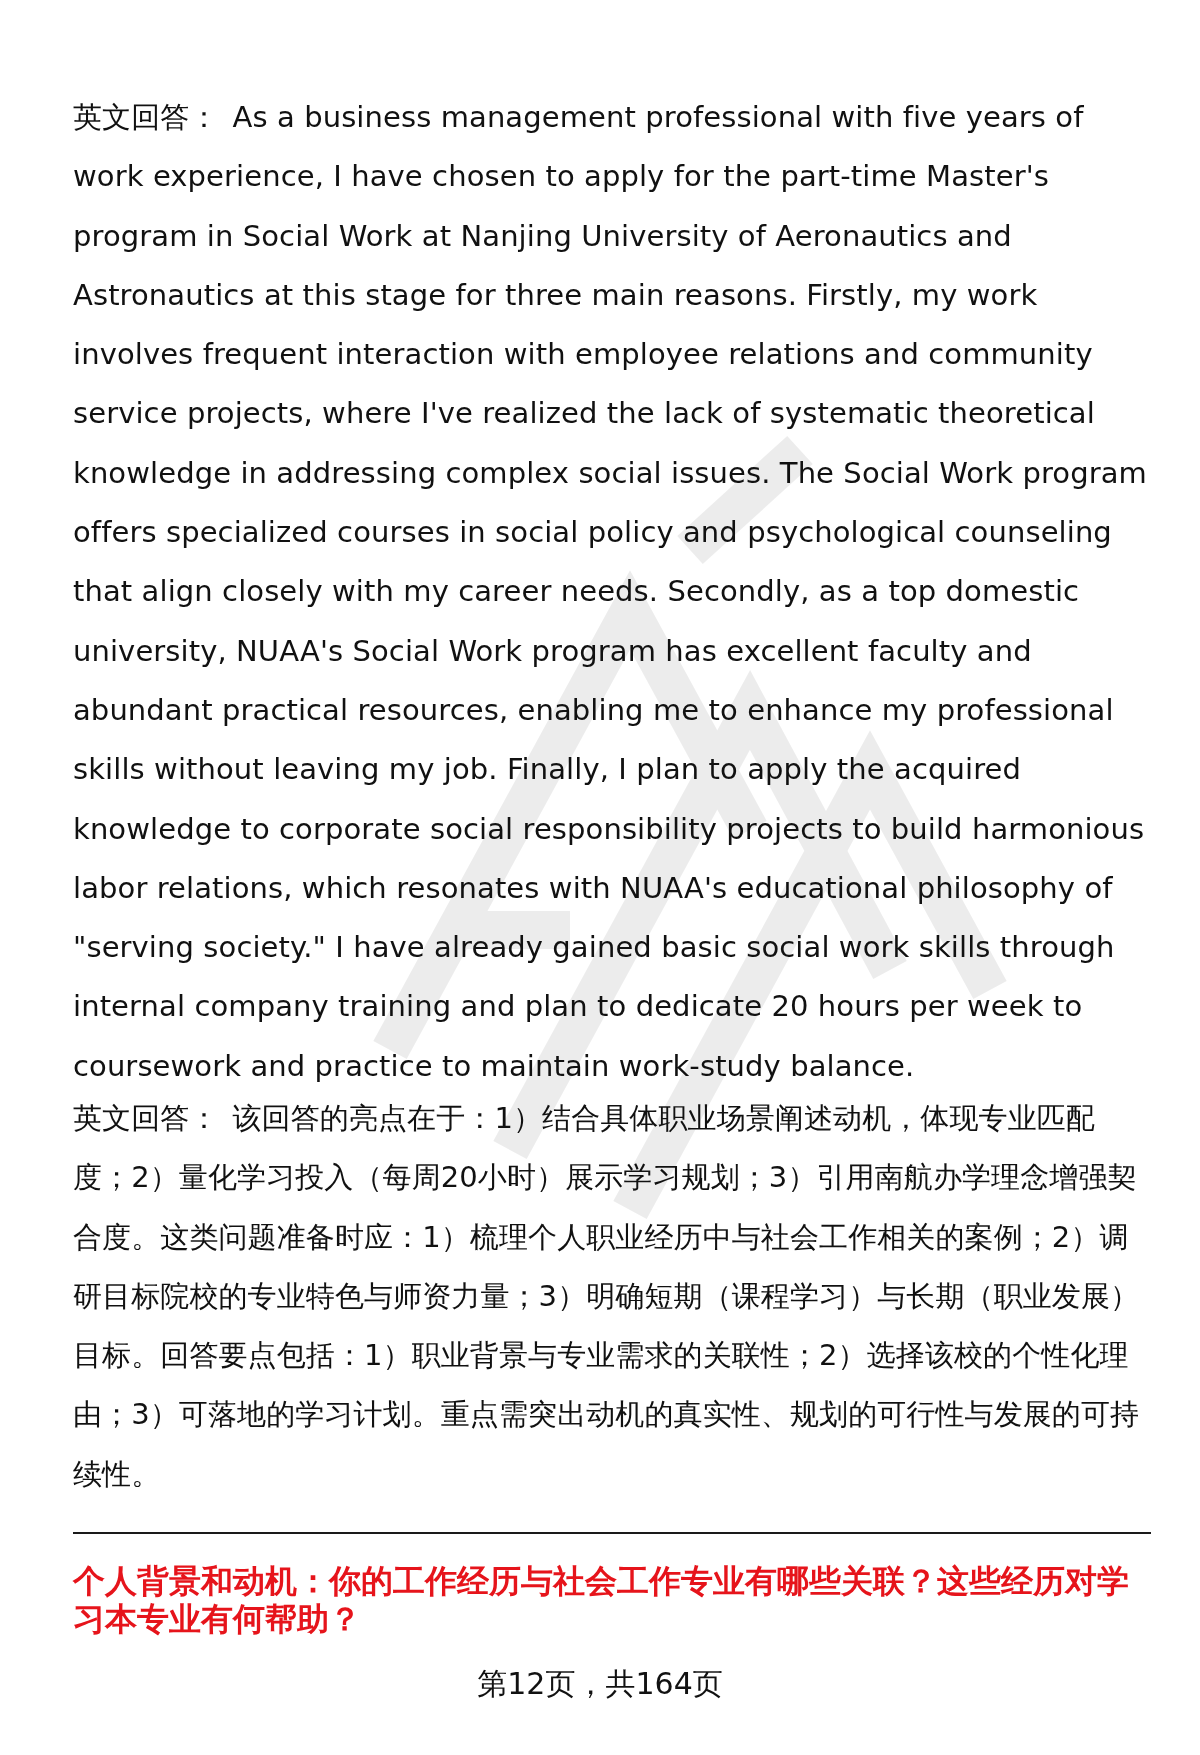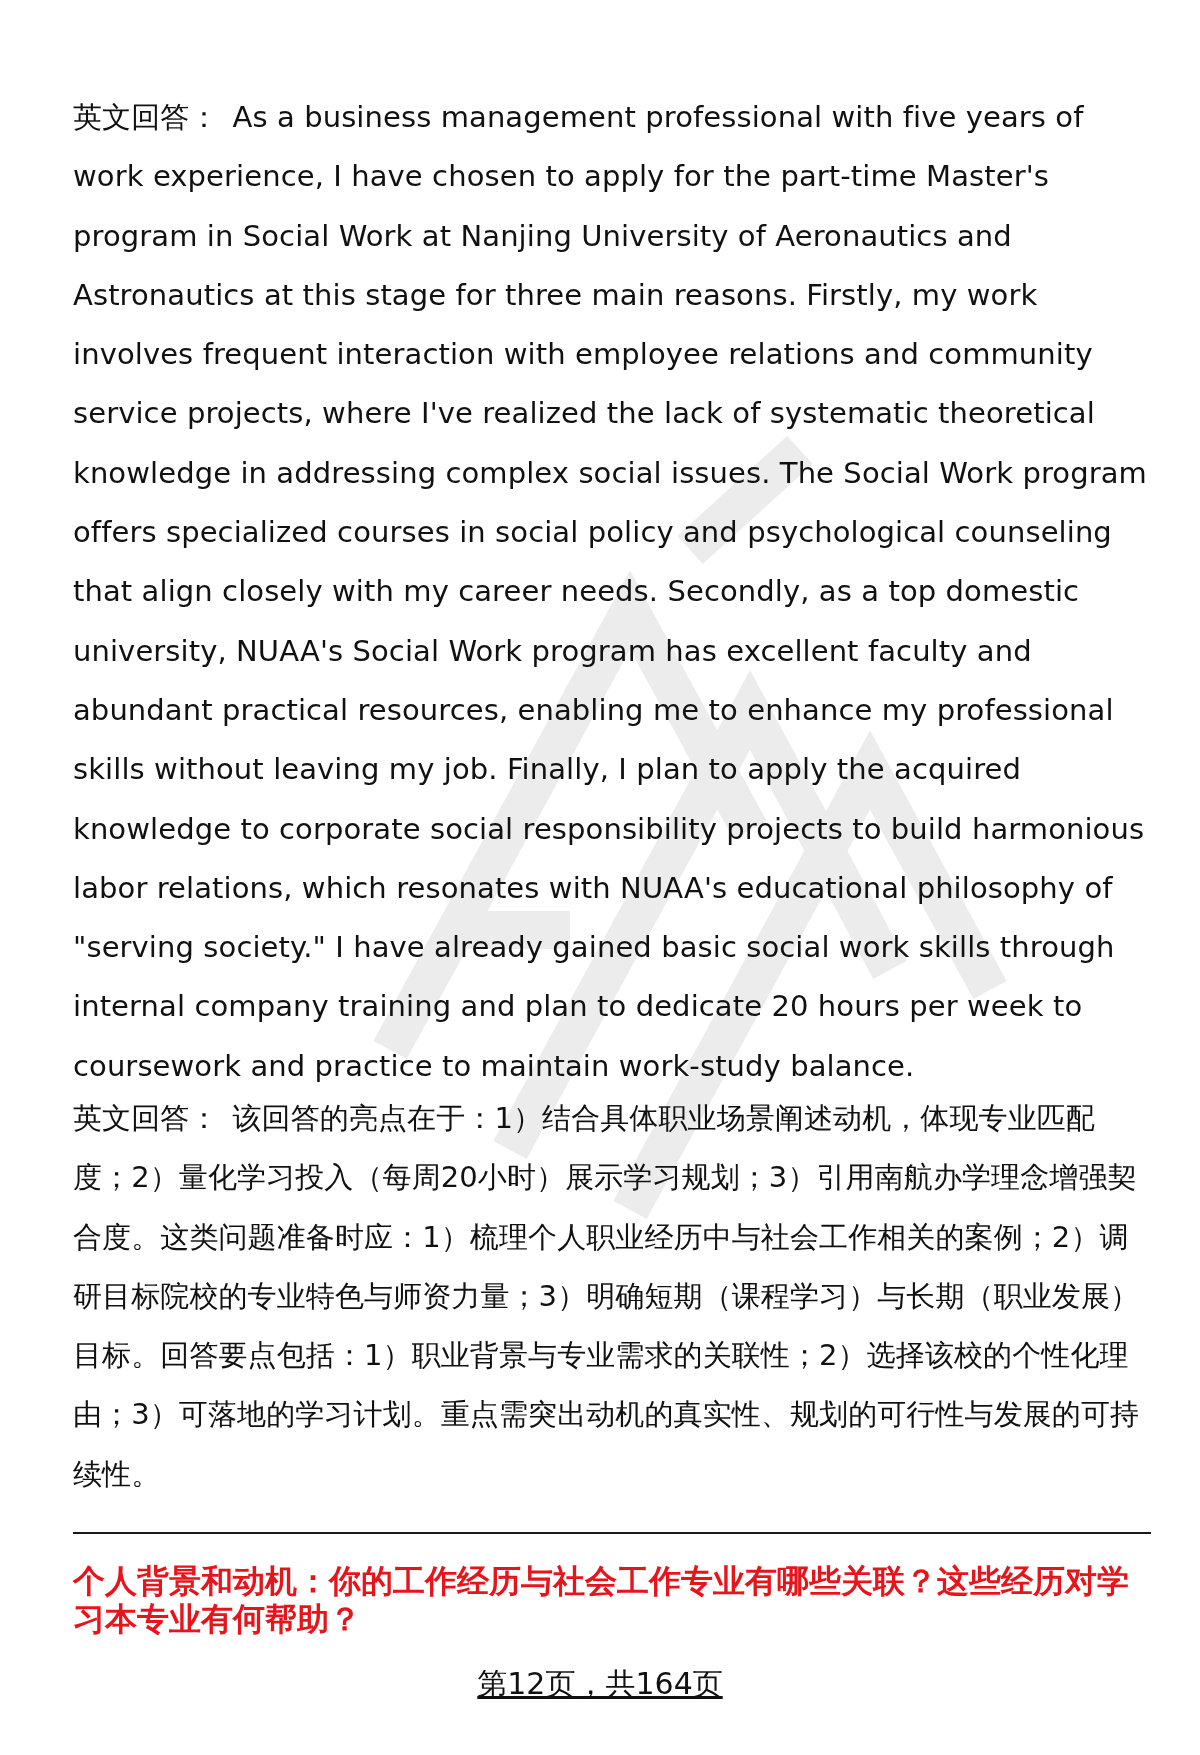--- a/index.html
+++ b/index.html
@@ -9,21 +9,21 @@
                pointer-events: none; opacity: 0.07; }
   .block { position: absolute; left: 73px; width: 1080px; }
   .para { font-size: 29px; line-height: 59.3px; margin: 0; letter-spacing: 0.1px; word-spacing: 0; }
   .para .label { margin-right: 14px; }
   #answer { top: 88px; }
   #tips { top: 1089px; }
   .rule { position: absolute; left: 73px; width: 1078px; top: 1532px; height: 2px; background: #1a1a1a; }
   .question { position: absolute; left: 73px; width: 1080px; top: 1562px; margin: 0;
               color: #e6141b; font-weight: bold; font-size: 32px; line-height: 38px; }
   .footer { position: absolute; left: 0; width: 1200px; top: 1664px; text-align: center;
-            font-size: 30px; color: #111; margin: 0; text-decoration: underline; }
+            font-size: 30px; color: #111; margin: 0; }
 </style>
 </head>
 <body>
 
 <svg class="watermark" viewBox="0 0 700 800">
   <g fill="none" stroke="#000" stroke-width="38" stroke-linejoin="miter">
     <path d="M60 620 L300 180 L420 400"></path>
     <path d="M180 720 L420 280 L560 540"></path>
     <path d="M300 780 L540 340 L660 560"></path>
     <path d="M120 500 L240 500"></path>

